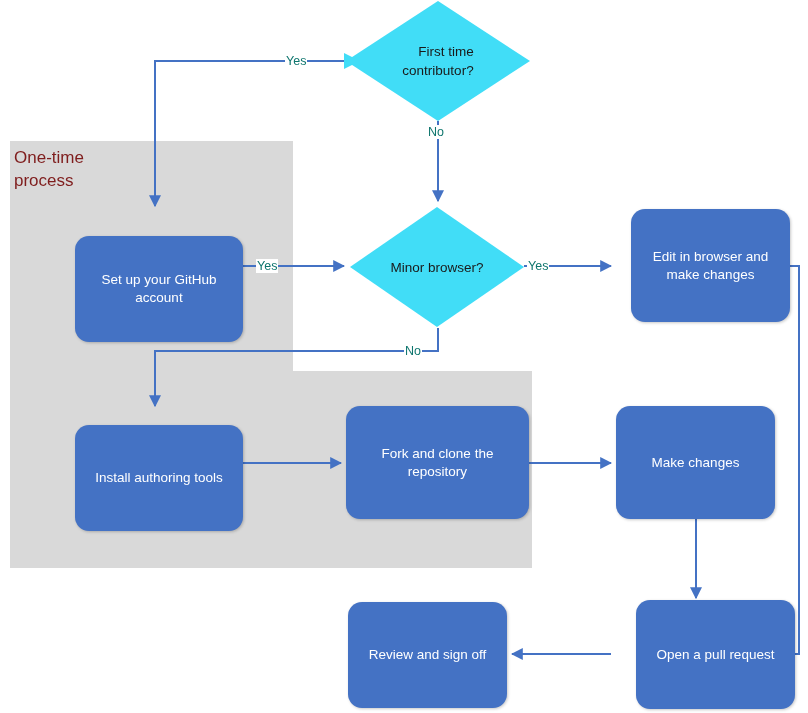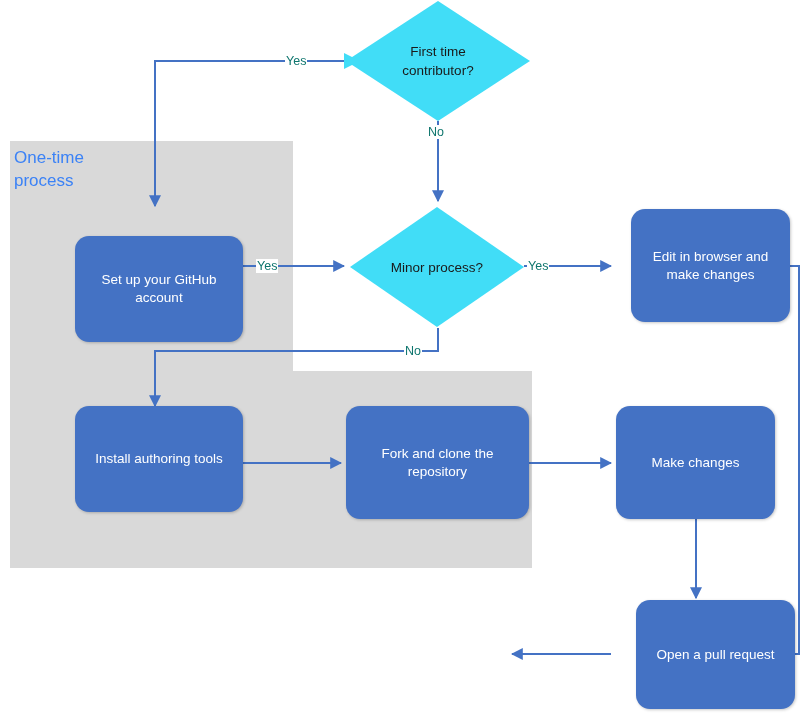--- a/index.html
+++ b/index.html
@@ -23,21 +23,21 @@
     position: absolute;
     background: #D9D9D9;
   }
   .group-label {
     position: absolute;
     left: 14px;
     top: 146px;
     width: 130px;
     font-size: 17px;
     line-height: 23px;
-    color: #3b82f6;
+    color: #7f1d1d;
     white-space: pre-line;
   }
   
   .proc {
     position: absolute;
     background: #4472C4;
     border-radius: 14px;
     box-shadow: 1px 1px 3px rgba(0,0,0,0.22);
     display: flex;
     align-items: center;
@@ -59,21 +59,21 @@
     inset: 0;
     background: #41DDF7;
     clip-path: polygon(50% 0%, 100% 50%, 50% 100%, 0% 50%);
   }
   .decision .dtext {
     position: absolute;
     inset: 0;
     display: flex;
     align-items: center;
     justify-content: center;
-    text-align: center;
+    text-align: right;
     color: #1a1a1a;
     font-size: 13.5px;
     line-height: 19px;
     white-space: pre-line;
   }
   
   .svg-layer {
     position: absolute;
     left: 0;
     top: 0;
@@ -148,29 +148,30 @@
     <div class="dshape"></div>
     <div class="dtext">First time
 contributor?</div>
   </div>
 
   <div class="proc" style="left:75px; top:212px; width:168px; height:106px;margin-top:24px;">Set up your GitHub
 account</div>
 
   <div class="decision" style="left:350px; top:207px; width:174px; height:120px;">
     <div class="dshape"></div>
-    <div class="dtext">Minor process?</div>
+    <div class="dtext">Minor browser?</div>
   </div>
 
   <div class="proc" style="left:616px; top:209px; width:159px; height:113px;margin-left:15px;">Edit in browser and
 make changes</div>
 
-  <div class="proc" style="left:75px; top:406px; width:168px; height:106px;">Install authoring tools</div>
+  <div class="proc" style="left:75px; top:425px; width:168px; height:106px;">Install authoring tools</div>
 
   <div class="proc" style="left:346px; top:406px; width:183px; height:113px;">Fork and clone the
 repository</div>
 
   <div class="proc" style="left:616px; top:406px; width:159px; height:113px;">Make changes</div>
 
   <div class="proc" style="left:636px; top:600px; width:159px; height:109px;">Open a pull request</div>
 
+  <div class="proc" style="left:348px; top:602px; width:159px; height:106px;">Review and sign off</div>
 
 </div>
 
 </body></html>

